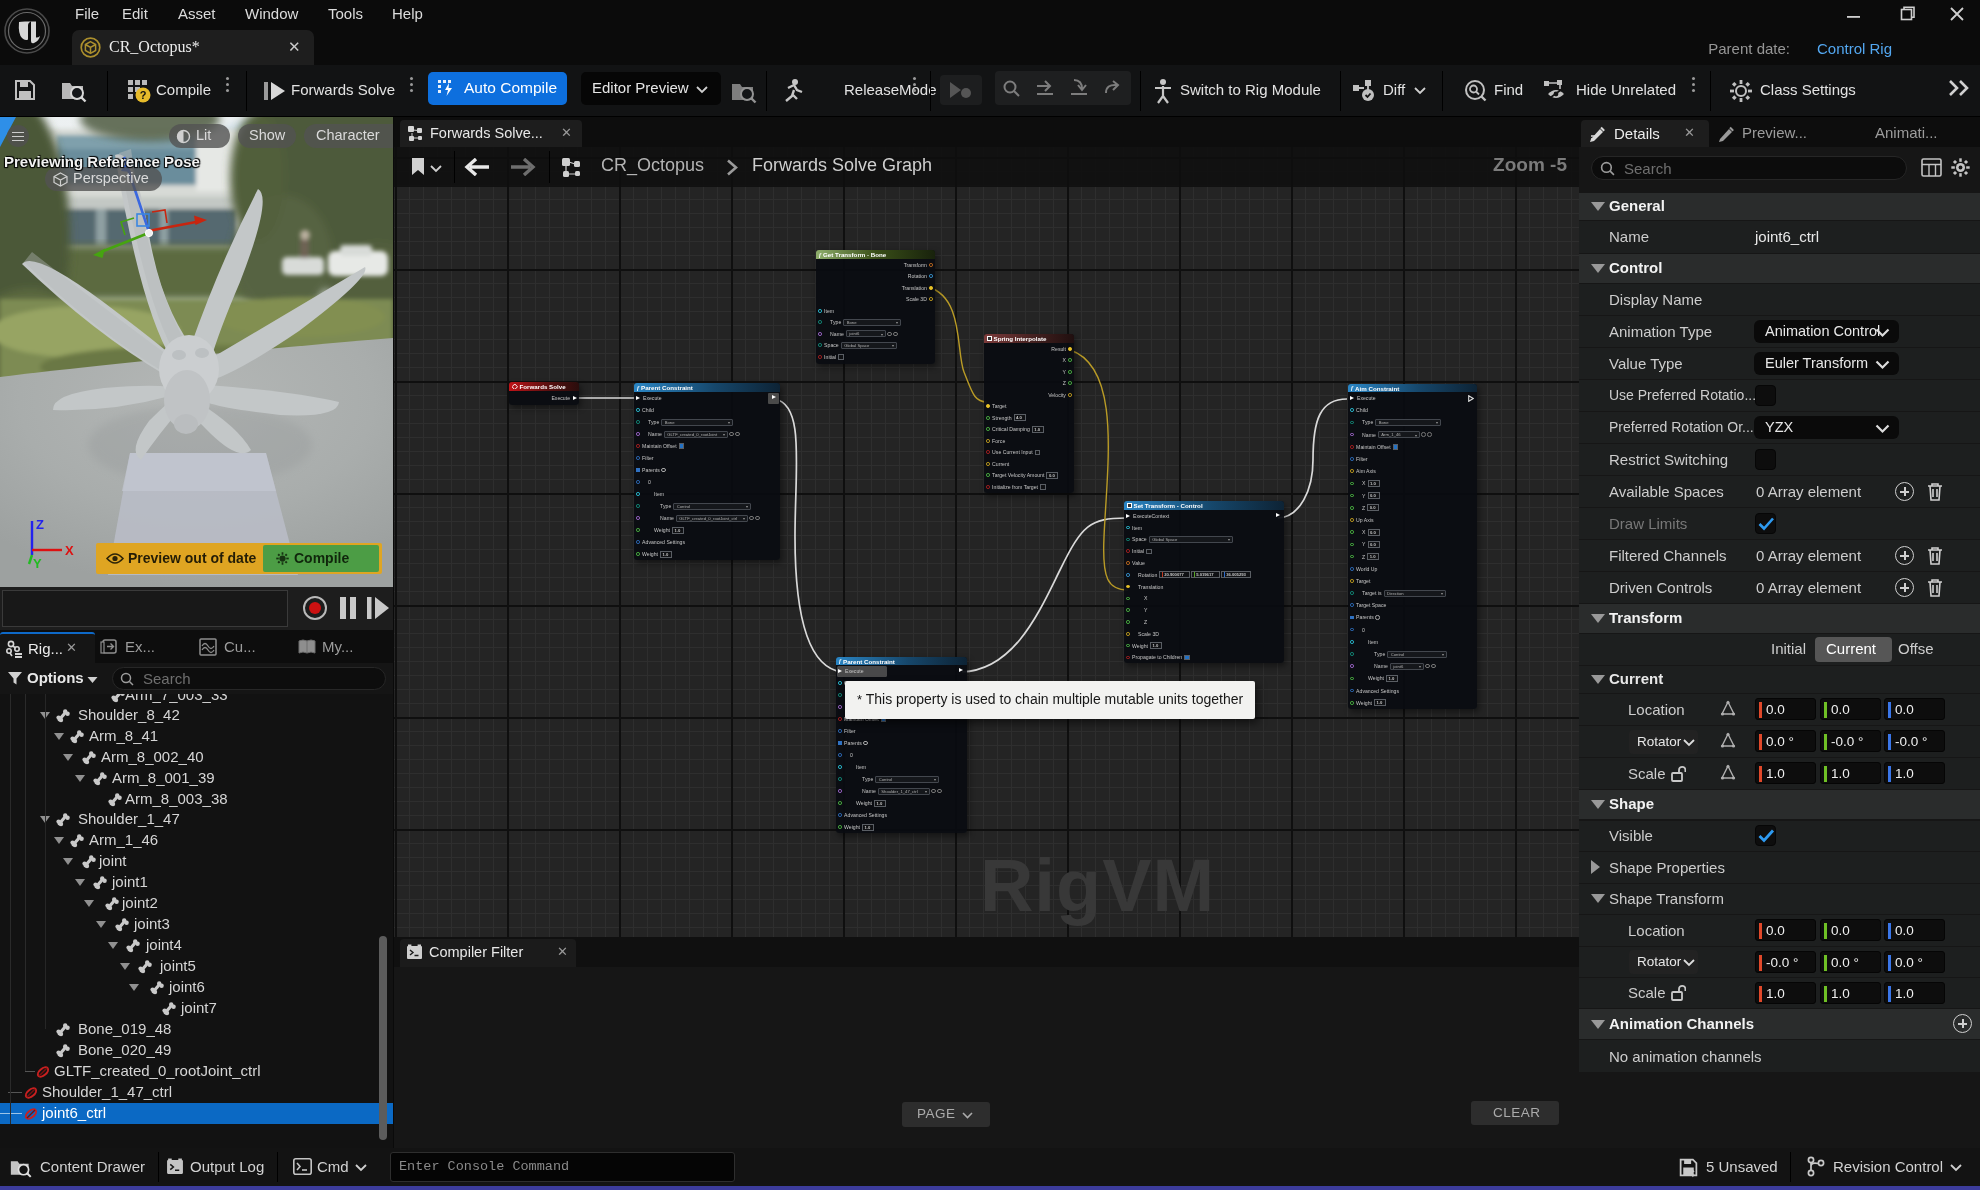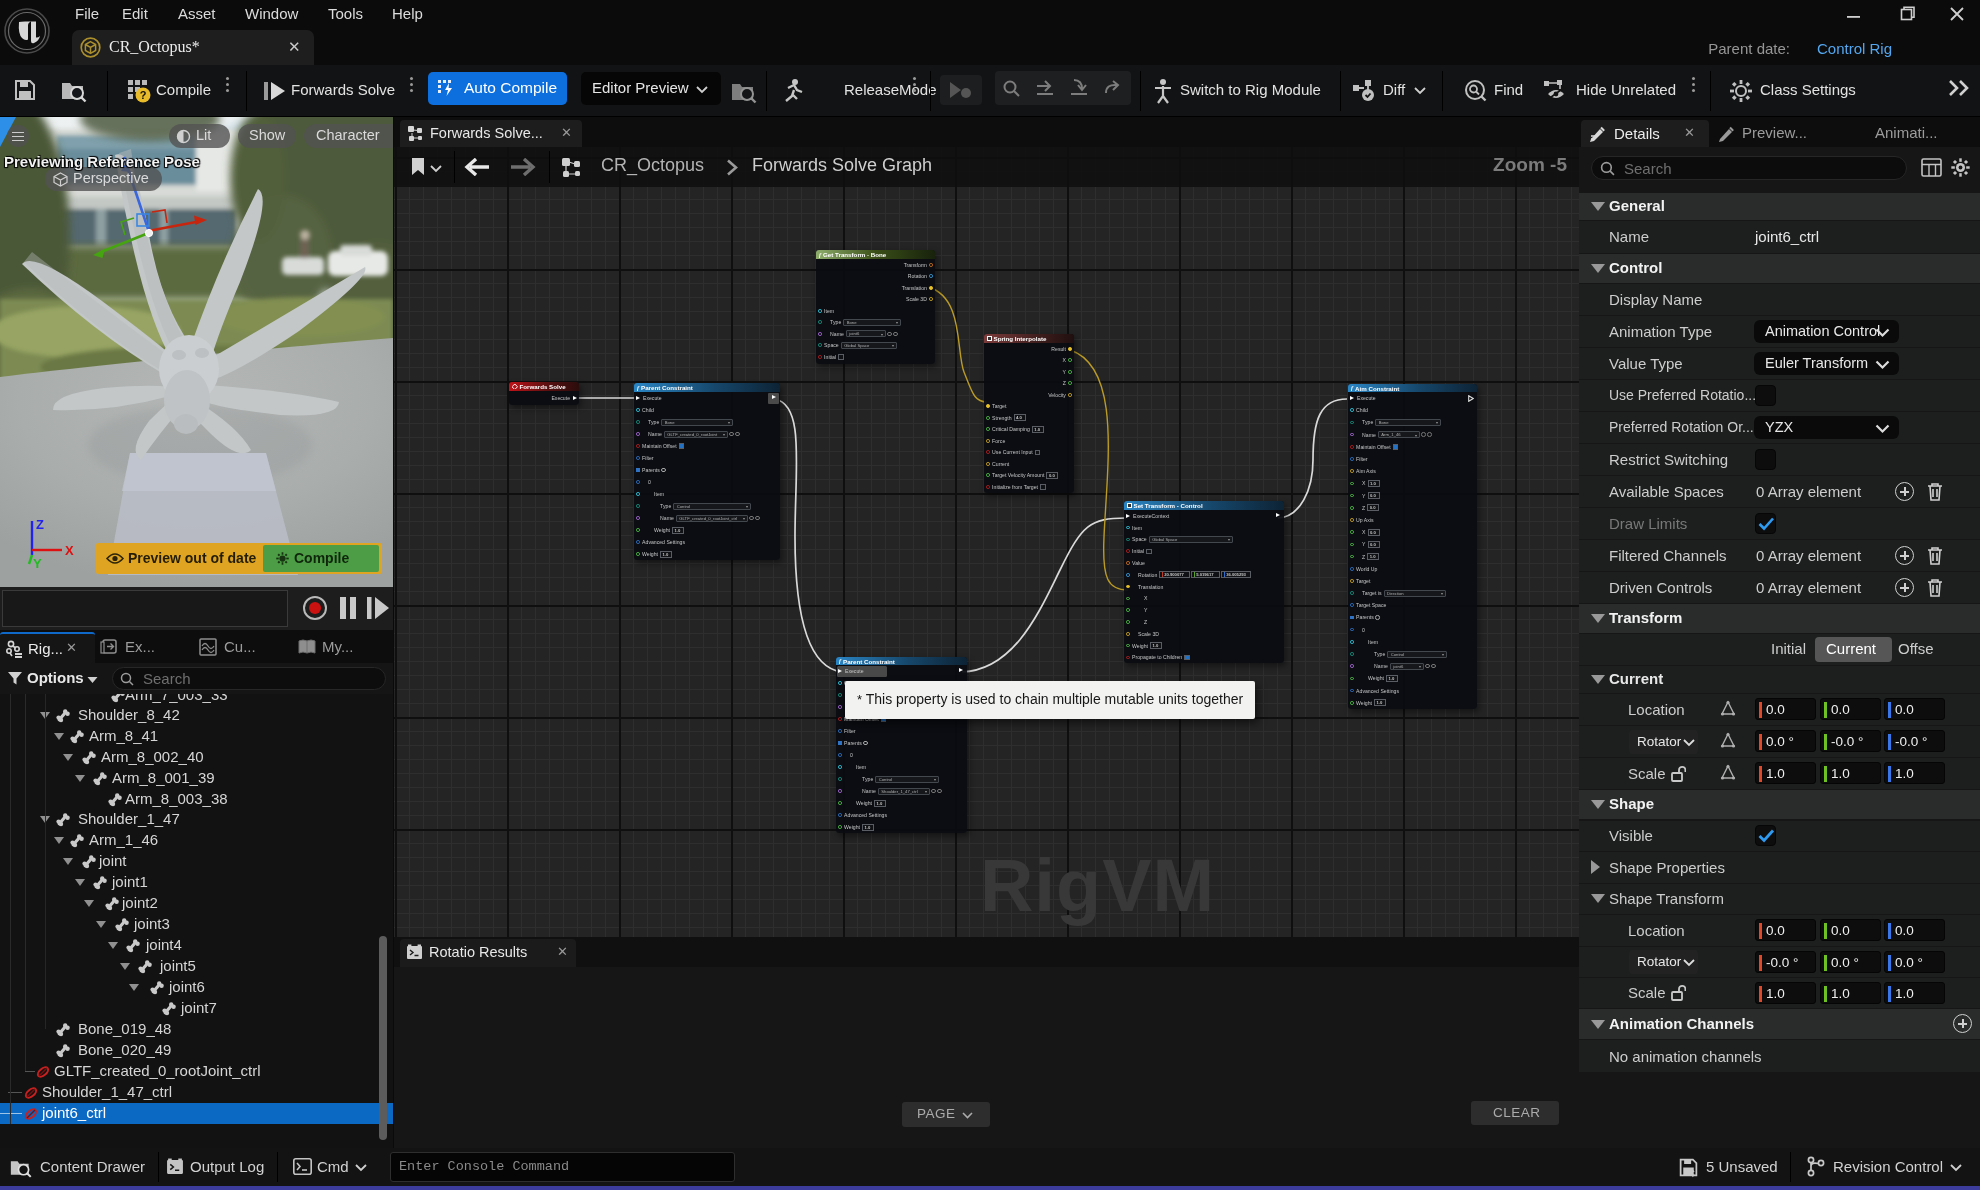--- a/index.html
+++ b/index.html
@@ -975,21 +975,21 @@
     </div>
 
     <div class="abs" style="left:0;top:820px;width:1185px;height:211px;background:#101010;">
       <div class="abs" style="left:6px;top:2px;width:176px;height:28px;background:#1b1b1b;border-radius:4px 4px 0 0;">
         <svg class="abs" style="left:6px;top:5px;" width="17" height="17" viewBox="0 0 17 17">
           <rect x="1" y="2" width="15" height="13" rx="1" fill="#cfcfcf"></rect>
           <rect x="2" y="0.5" width="3.4" height="3.4" fill="#cfcfcf"></rect>
             <rect x="11.6" y="0.5" width="3.4" height="3.4" fill="#cfcfcf"></rect>
           <path d="M4 6 l3 2.5 L4 11 M8.5 11.5 h4" stroke="#1b1b1b" stroke-width="1.4" fill="none"></path>
         </svg>
-        <span class="txt" style="left:29px;top:5px;font-size:14.5px;color:#e8e8e8;">Rotatio Results</span>
+        <span class="txt" style="left:29px;top:5px;font-size:14.5px;color:#e8e8e8;">Compiler Filter</span>
         <span class="txt" style="left:157px;top:5px;font-size:13px;color:#9a9a9a;">✕</span>
       </div>
       <div class="abs" style="left:0;top:30px;width:1185px;height:181px;background:#161616;">
         <div class="abs" style="left:508px;top:135px;width:88px;height:25px;background:#2d2d2d;border-radius:3px;">
           <span class="txt" style="left:15px;top:4px;font-size:13.5px;color:#ababab;letter-spacing:0.5px;">PAGE</span>
           <svg class="abs" style="left:60px;top:10px;" width="11" height="7" viewBox="0 0 11 7">
               <path d="M1 1 L5.5 5.5 L10 1" stroke="#ababab" stroke-width="1.6" fill="none"></path>
             </svg>
         </div>
         <div class="abs" style="left:1077px;top:134px;width:88px;height:24px;background:#2d2d2d;border-radius:3px;text-align:center;">

